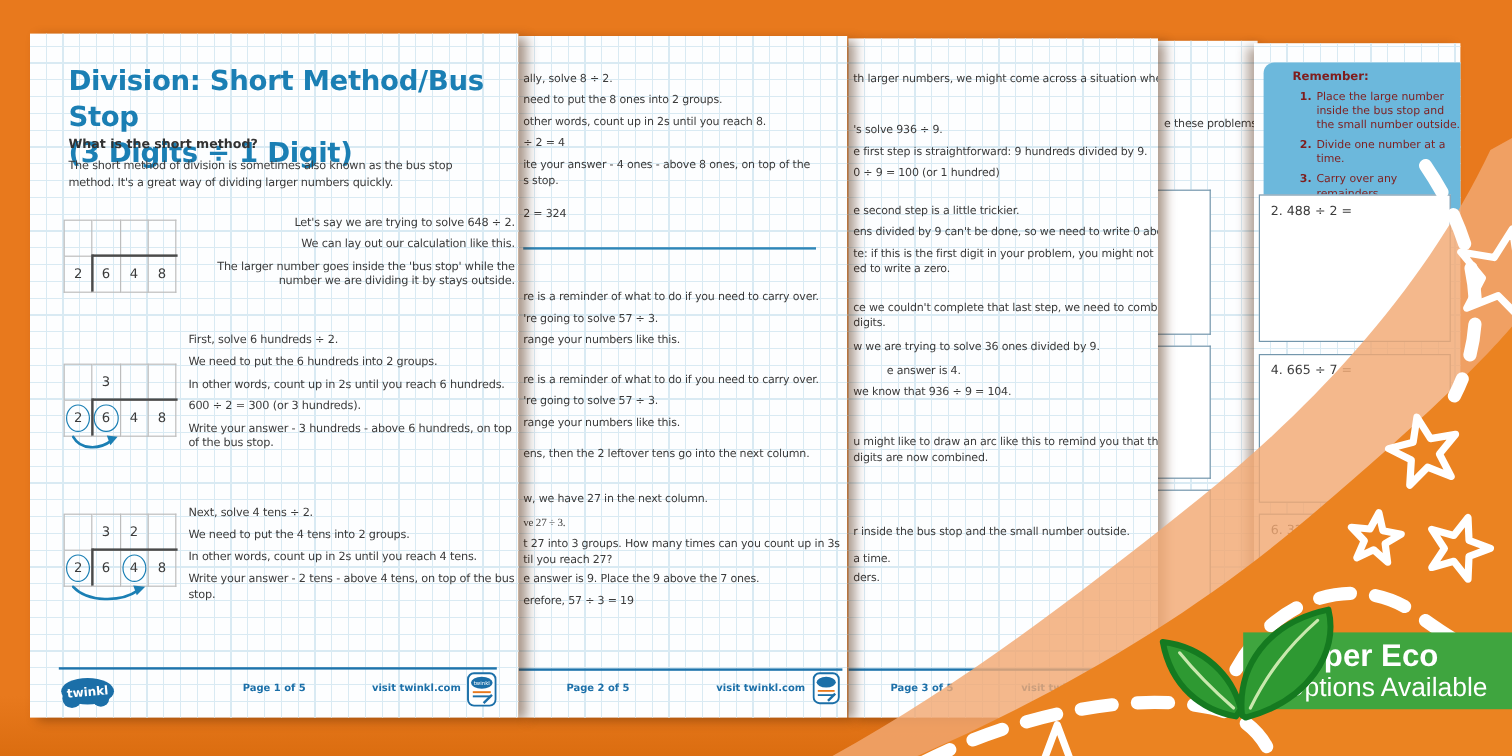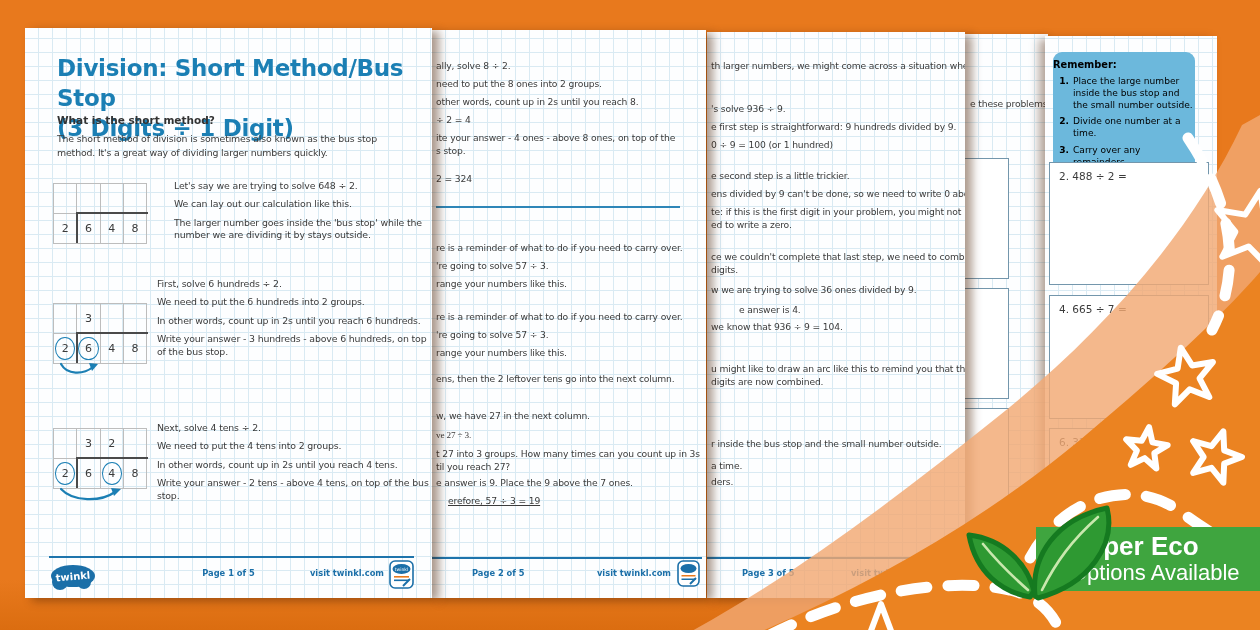--- a/index.html
+++ b/index.html
@@ -26,21 +26,21 @@
   .bus .row .cell:first-child{border-left:1px solid #BDBDBD;}
   .bus .row.top .cell{border-top:1px solid #BDBDBD;}
   .bus .hline{position:absolute;left:24px;right:-1px;top:29px;height:2px;background:#4A4A4A;}
   .bus .vline{position:absolute;left:23px;top:29px;bottom:0;width:2px;background:#4A4A4A;}
   .bus .circ::after{content:"";position:absolute;left:1px;right:1px;top:3px;bottom:3px;border:1.6px solid #1B7FB4;border-radius:50%;}
   .arrow{position:absolute;left:0;top:58px;}
   
   .f-line{position:absolute;left:0;right:0;height:2px;background:#1E74AC;}
   .f-txt{position:absolute;font-size:8.3px;color:#1B6FA8;font-weight:bold;white-space:nowrap;}
   
-  .remember{position:absolute;background:#6CB8DC;border-radius:9px;color:#000000;padding:7px 0;}
+  .remember{position:absolute;background:#6CB8DC;border-radius:9px;color:#7f1d1d;padding:7px 24px;}
   .remember .rtitle{font-size:9.8px;font-weight:bold;margin-bottom:6px;}
   .remember .ritem{display:flex;font-size:9.1px;line-height:1.3;margin-bottom:5px;}
   .remember .rnum{width:16px;flex:0 0 16px;text-align:right;padding-right:4px;font-weight:bold;}
   .pbox{position:absolute;background:#fff;border:1.5px solid #7396AC;}
   .pbox .plabel{position:absolute;left:9px;top:7px;font-size:10.5px;color:#3B3B3B;white-space:nowrap;}
   .p4box{position:absolute;background:#fff;border:1.5px solid #7396AC;border-left:none;}
   .divider{position:absolute;height:2px;background:#2E86B8;}
   
   #eco-banner{position:absolute;left:1036px;top:527px;width:224px;height:64px;background:#3FA53F;z-index:70;
     color:#fff;font-family:"Liberation Sans",sans-serif;padding:6px 0 0 34px;box-sizing:border-box;}
@@ -70,21 +70,21 @@
       </div>
       <div class="row bot">
         <span class="cell">2</span>
         <span class="cell">6</span>
         <span class="cell">4</span>
         <span class="cell">8</span>
       </div>
       <div class="hline"></div>
       <div class="vline"></div>
     </div>
-    <div class="blk" style="position:absolute;left:149px;top:152px;width:272px;">
+    <div class="blk" style="position:absolute;left:132px;top:152px;width:272px;text-align:right;">
       <p>Let's say we are trying to solve 648 ÷ 2.</p>
       <p>We can lay out our calculation like this.</p>
       <p>The larger number goes inside the 'bus stop' while the number we are dividing it by stays outside.</p>
     </div>
 
     <div class="bus" style="left:28px;top:275px;">
       <div class="row top">
         <span class="cell"></span>
         <span class="cell">3</span>
         <span class="cell"></span>
@@ -100,20 +100,21 @@
       <div class="vline"></div>
       <svg class="arrow" width="54" height="18">
         <path d="M 8,3 C 14,14 30,14 40,6" fill="none" stroke="#1B7FB4" stroke-width="2.2" stroke-linecap="round"></path>
         <polygon points="36,2 45,3 39,10" fill="#1B7FB4"></polygon>
       </svg>
     </div>
     <div class="blk" style="position:absolute;left:132px;top:250px;width:272px;">
       <p>First, solve 6 hundreds ÷ 2.</p>
       <p>We need to put the 6 hundreds into 2 groups.</p>
       <p>In other words, count up in 2s until you reach 6 hundreds.</p>
+      <p>600 ÷ 2 = 300 (or 3 hundreds).</p>
       <p>Write your answer - 3 hundreds - above 6 hundreds, on top of the bus stop.</p>
     </div>
 
     <div class="bus" style="left:28px;top:400px;">
       <div class="row top">
         <span class="cell"></span>
         <span class="cell">3</span>
         <span class="cell">2</span>
         <span class="cell"></span>
       </div>
@@ -170,21 +171,21 @@
     <div class="t" style="left:4px;top:248px;">range your numbers like this.</div>
     <div class="t" style="left:4px;top:281px;">re is a reminder of what to do if you need to carry over.</div>
     <div class="t" style="left:4px;top:299px;">'re going to solve 57 ÷ 3.</div>
     <div class="t" style="left:4px;top:317px;">range your numbers like this.</div>
     <div class="t" style="left:4px;top:343px;">ens, then the 2 leftover tens go into the next column.</div>
     <div class="t" style="left:4px;top:380px;">w, we have 27 in the next column.</div>
     <div class="t" style="left:4px;top:400px;font-family:Liberation Serif, serif;">ve 27 ÷ 3.</div>
     <div class="t" style="left:4px;top:418px;">t 27 into 3 groups. How many times can you count up in 3s</div>
     <div class="t" style="left:4px;top:431px;">til you reach 27?</div>
     <div class="t" style="left:4px;top:447px;">e answer is 9. Place the 9 above the 7 ones.</div>
-    <div class="t" style="left:16px;top:465px;text-decoration:underline;">erefore, 57 ÷ 3 = 19</div>
+    <div class="t" style="left:4px;top:465px;">erefore, 57 ÷ 3 = 19</div>
     <div class="f-line" style="top:527px;left:0;right:4px;"></div>
     <div class="f-txt" style="top:538px;left:40px;">Page 2 of 5</div>
     <div class="f-txt" style="top:538px;right:35px;">visit twinkl.com</div>
     <svg style="position:absolute;right:6px;top:530px;" width="23" height="28">
       <rect x="1" y="1" width="21" height="25" rx="5" fill="#fff" stroke="#1B6FA8" stroke-width="1.6"></rect>
       <ellipse cx="11.5" cy="8.5" rx="8" ry="4.5" fill="#1B6FA8"></ellipse>
       <rect x="4.5" y="15" width="14" height="1.5" fill="#E8791D"></rect>
       <rect x="4.5" y="18.5" width="14" height="1.5" fill="#1B6FA8"></rect>
       <path d="M 13,24 L 19,18" stroke="#1B6FA8" stroke-width="2"></path>
     </svg>

